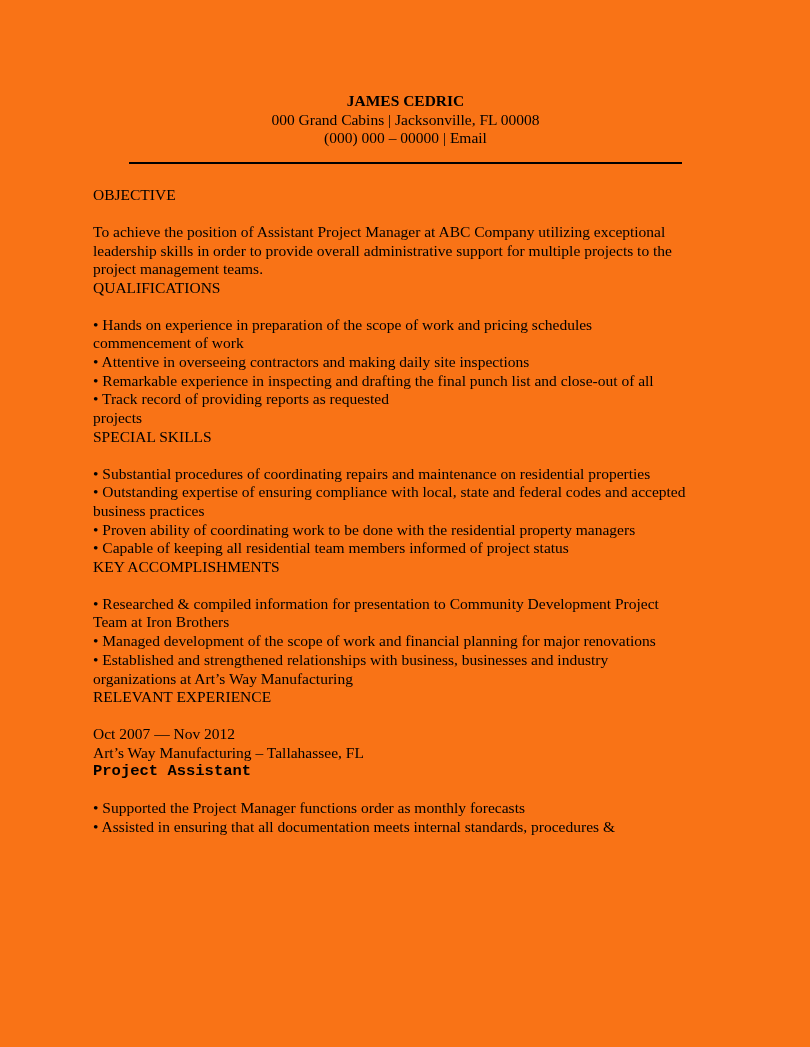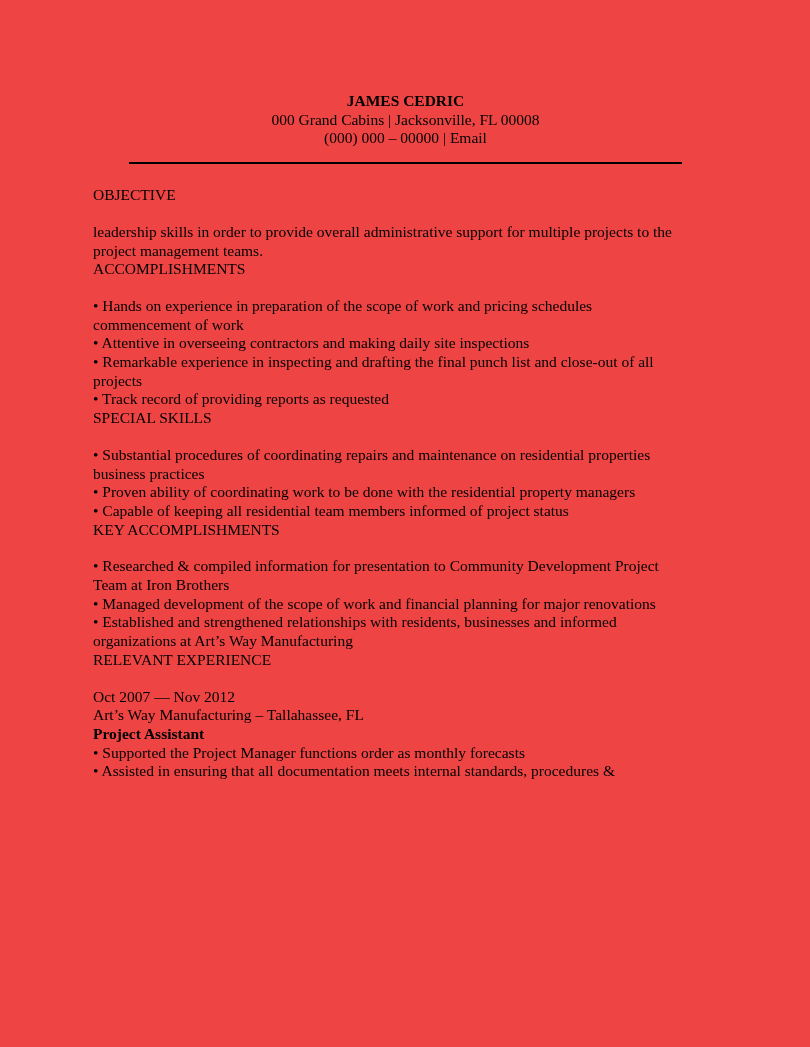--- a/index.html
+++ b/index.html
@@ -1,96 +1,98 @@
 <!DOCTYPE html>
 <html><head>
 <meta charset="utf-8">
 <style>
   * { margin: 0; padding: 0; box-sizing: border-box; }
   html, body { background: #ffffff; }
   .page {
     position: relative;
     width: 810px;
     height: 1047px;
-    background: #ef4444;
+    background: #f97316;
     color: #000000;
     font-family: "Liberation Serif", "DejaVu Serif", serif;
     font-size: 15.5px;
     line-height: 18.7px;
     padding: 92px 92px 0 93px;
     overflow: hidden;
   }
   .doc-header { text-align: center; }
   .person-name { font-weight: bold; }
   .rule {
     width: 553px;
     margin: 14px auto 22px auto;
     border: 0;
     border-top: 2px solid #000000;
   }
   .heading {
     font-weight: normal;
     margin-bottom: 18px;
     white-space: nowrap;
   }
-  .block { }
+  .block { margin-bottom: 18px; }
   .block:last-child { margin-bottom: 0; }
   .line { white-space: nowrap; }
-  .bold { font-weight: bold; }
+  .bold { font-weight: bold; font-family: Liberation Mono, monospace; }
 </style>
 </head>
 <body>
 
 <div class="page">
 
   <div class="doc-header">
     <div class="person-name">JAMES CEDRIC</div>
     <div>000 Grand Cabins | Jacksonville, FL 00008</div>
     <div>(000) 000 – 00000 | Email</div>
   </div>
 
   <hr class="rule">
 
   <section>
     <div class="heading">OBJECTIVE</div>
     <div class="block">
+      <div class="line">To achieve the position of Assistant Project Manager at ABC Company utilizing exceptional</div>
       <div class="line">leadership skills in order to provide overall administrative support for multiple projects to the</div>
       <div class="line">project management teams.</div>
     </div>
   </section>
 
   <section>
-    <div class="heading">ACCOMPLISHMENTS</div>
+    <div class="heading">QUALIFICATIONS</div>
     <div class="block">
       <div class="line">• Hands on experience in preparation of the scope of work and pricing schedules</div>
       <div class="line">commencement of work</div>
       <div class="line">• Attentive in overseeing contractors and making daily site inspections</div>
       <div class="line">• Remarkable experience in inspecting and drafting the final punch list and close-out of all</div>
+      <div class="line">• Track record of providing reports as requested</div>
       <div class="line">projects</div>
-      <div class="line">• Track record of providing reports as requested</div>
     </div>
   </section>
 
   <section>
     <div class="heading">SPECIAL SKILLS</div>
     <div class="block">
       <div class="line">• Substantial procedures of coordinating repairs and maintenance on residential properties</div>
+      <div class="line">• Outstanding expertise of ensuring compliance with local, state and federal codes and accepted</div>
       <div class="line">business practices</div>
       <div class="line">• Proven ability of coordinating work to be done with the residential property managers</div>
       <div class="line">• Capable of keeping all residential team members informed of project status</div>
     </div>
   </section>
 
   <section>
     <div class="heading">KEY ACCOMPLISHMENTS</div>
     <div class="block">
       <div class="line">• Researched &amp; compiled information for presentation to Community Development Project</div>
       <div class="line">Team at Iron Brothers</div>
       <div class="line">• Managed development of the scope of work and financial planning for major renovations</div>
-      <div class="line">• Established and strengthened relationships with residents, businesses and informed</div>
+      <div class="line">• Established and strengthened relationships with business, businesses and industry</div>
       <div class="line">organizations at Art’s Way Manufacturing</div>
     </div>
   </section>
 
   <section>
     <div class="heading">RELEVANT EXPERIENCE</div>
     <div class="block">
       <div class="line">Oct 2007 — Nov 2012</div>
       <div class="line">Art’s Way Manufacturing – Tallahassee, FL</div>
       <div class="line bold">Project Assistant</div>

